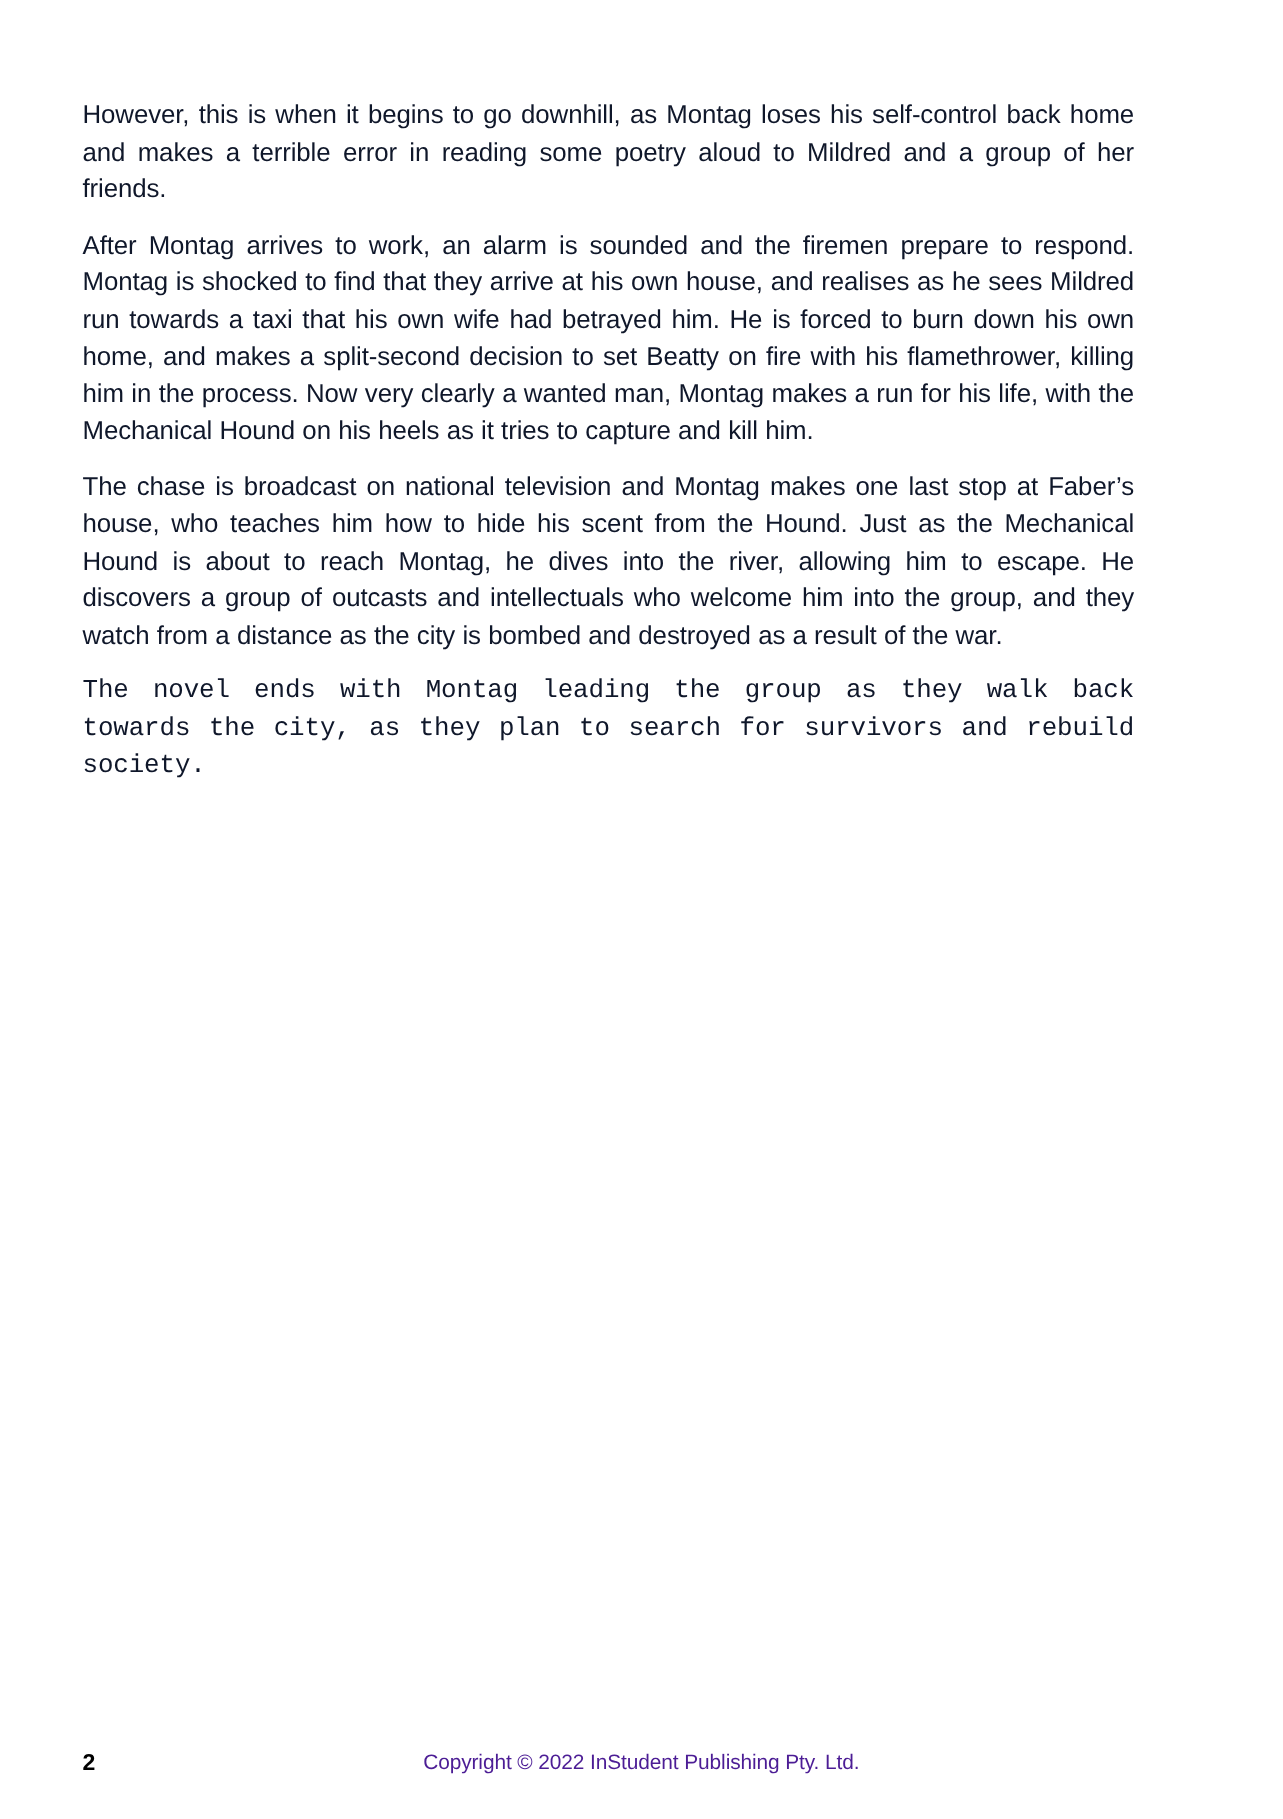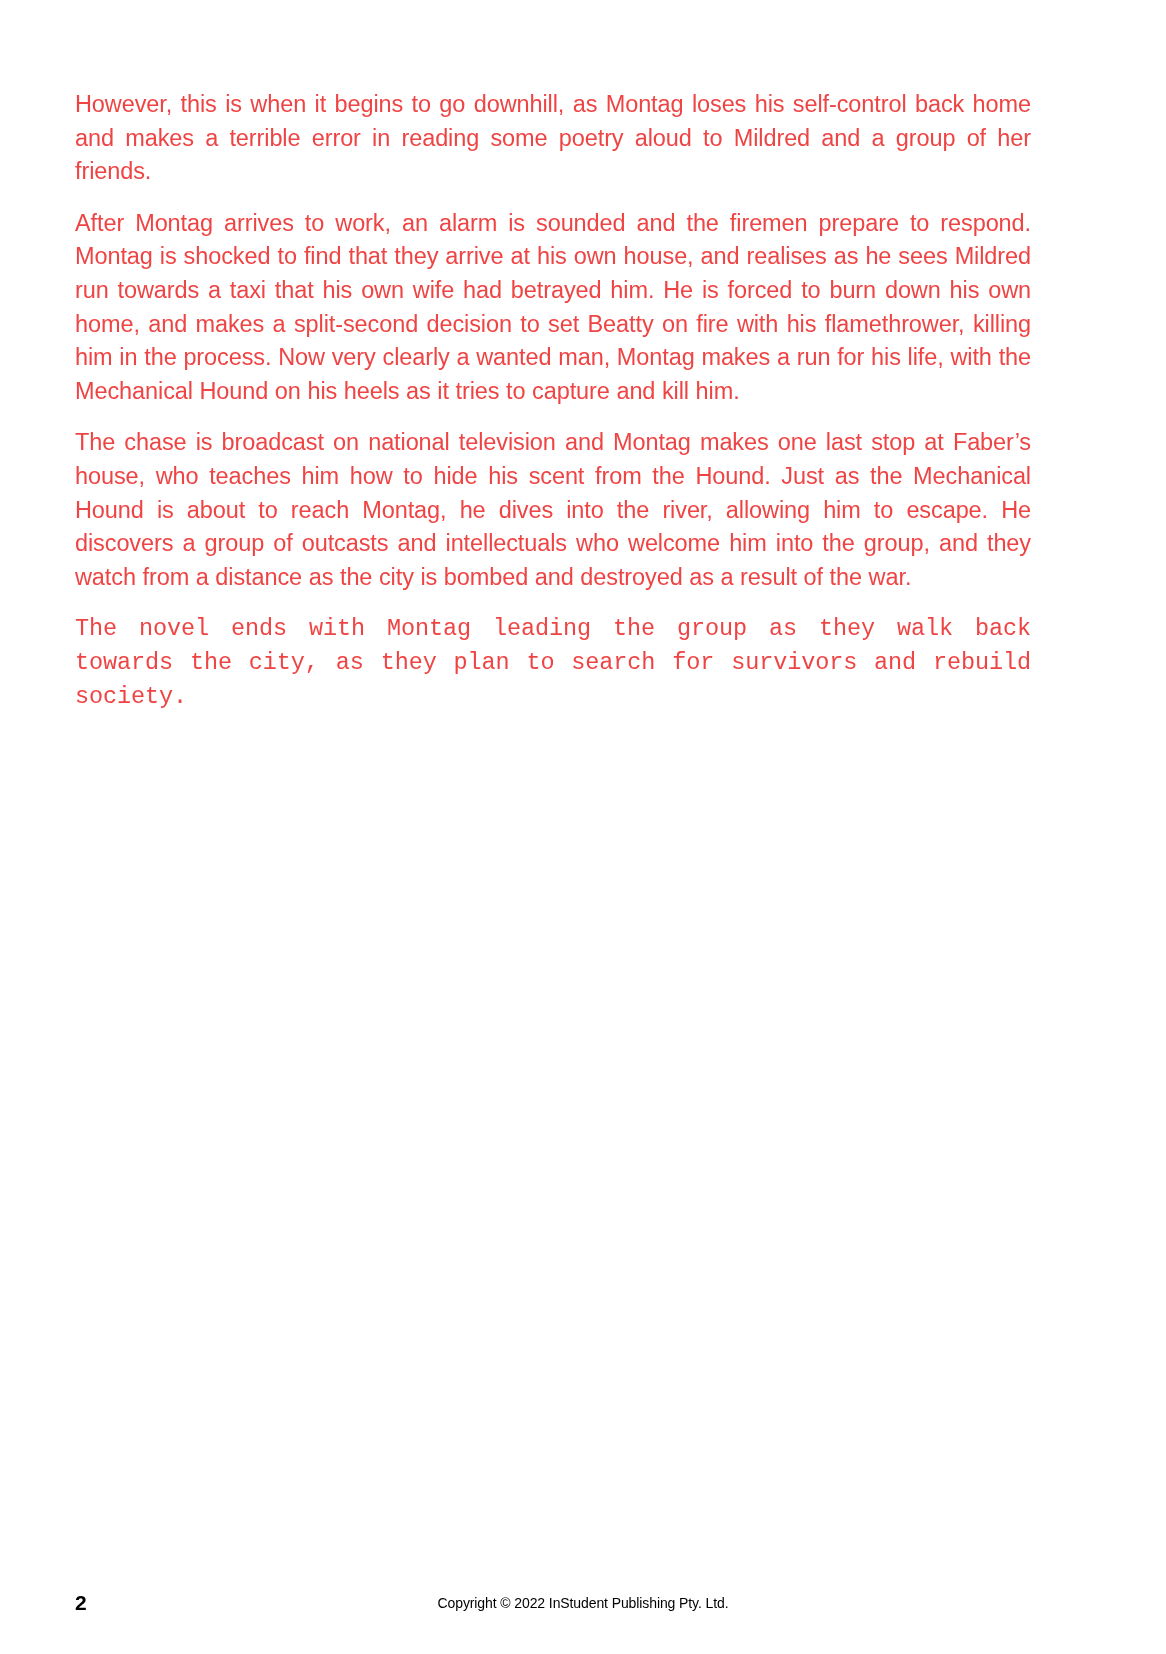--- a/index.html
+++ b/index.html
@@ -31,21 +31,21 @@
   }
 
   .para {
     margin: 0 0 18px 0;
     font-size: 23.5px;
     line-height: 33.6px;
     text-align: justify;
     text-justify: inter-word;
     letter-spacing: -0.1px;
     word-spacing: 0.2px;
-    color: #ef4444;
+    color: #0f172a;
     -webkit-hyphens: none;
     hyphens: none;
   }
 
   .para:last-child {
     margin-bottom: 0;
     font-family: Liberation Mono, monospace;
   }
 
   
@@ -74,23 +74,23 @@
     line-height: 26px;
     color: #000000;
   }
 
   .copyright {
     position: absolute;
     left: 0;
     right: 0;
     top: 0;
     text-align: center;
-    font-size: 14px;
+    font-size: 19px;
     line-height: 26px;
-    color: #000000;
+    color: #4c1d95;
     letter-spacing: -0.1px;
   }
 </style>
 </head>
 <body>
 
 <div class="page">
 
   <div class="content">
     <p class="para">However, this is when it begins to go downhill, as Montag loses his self-control back home and makes a terrible error in reading some poetry aloud to Mildred and a group of her friends.</p>

